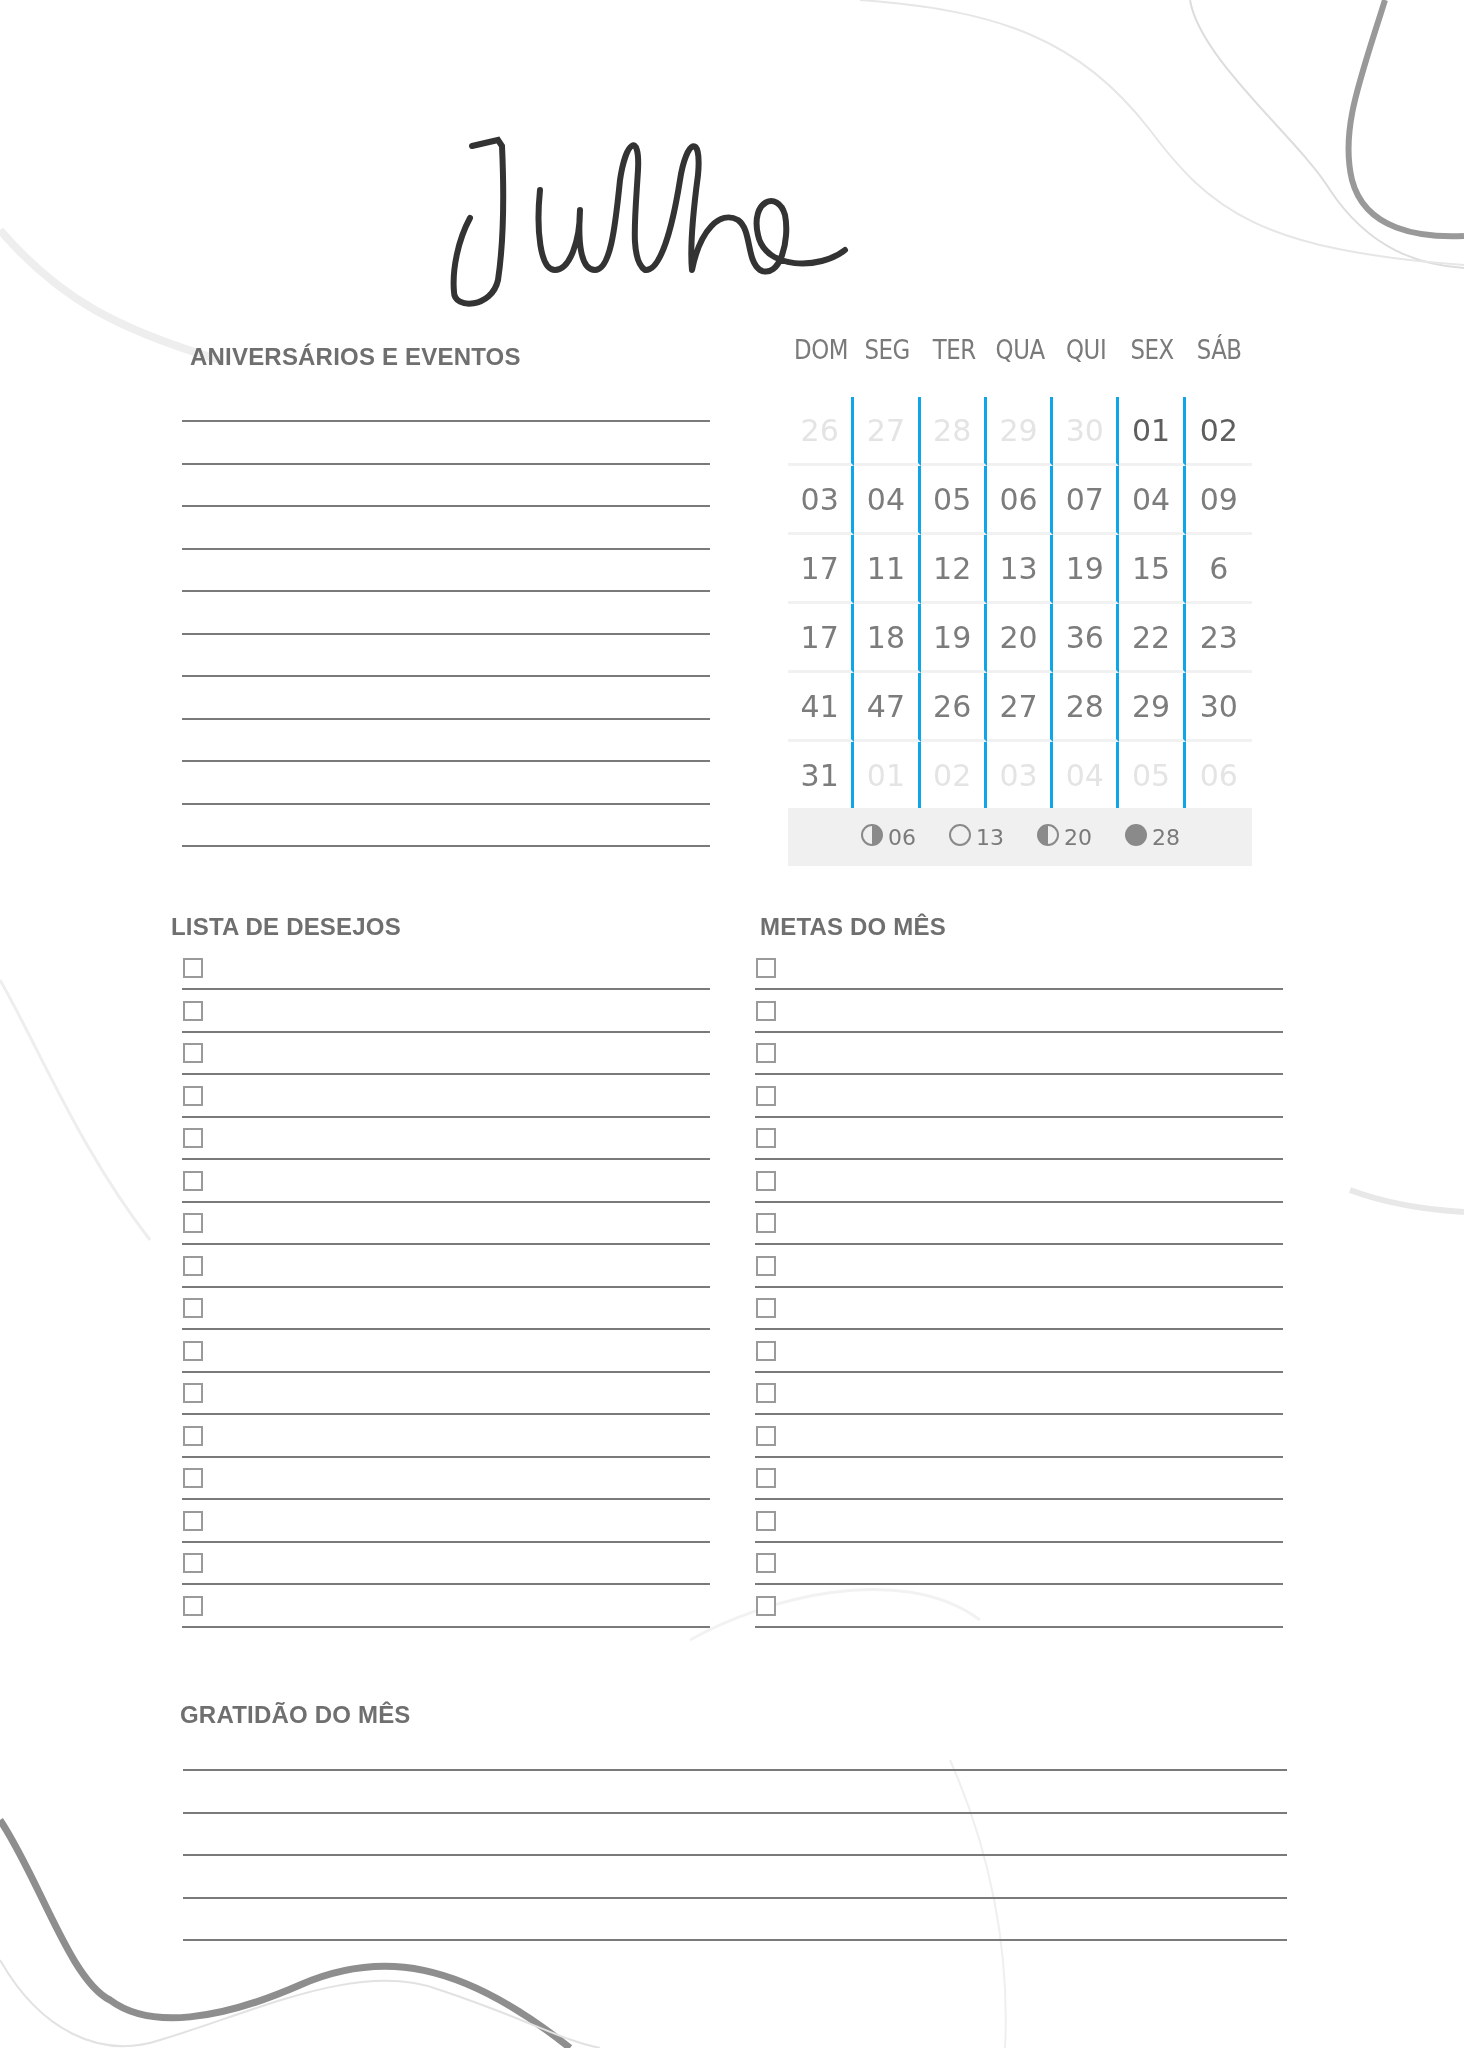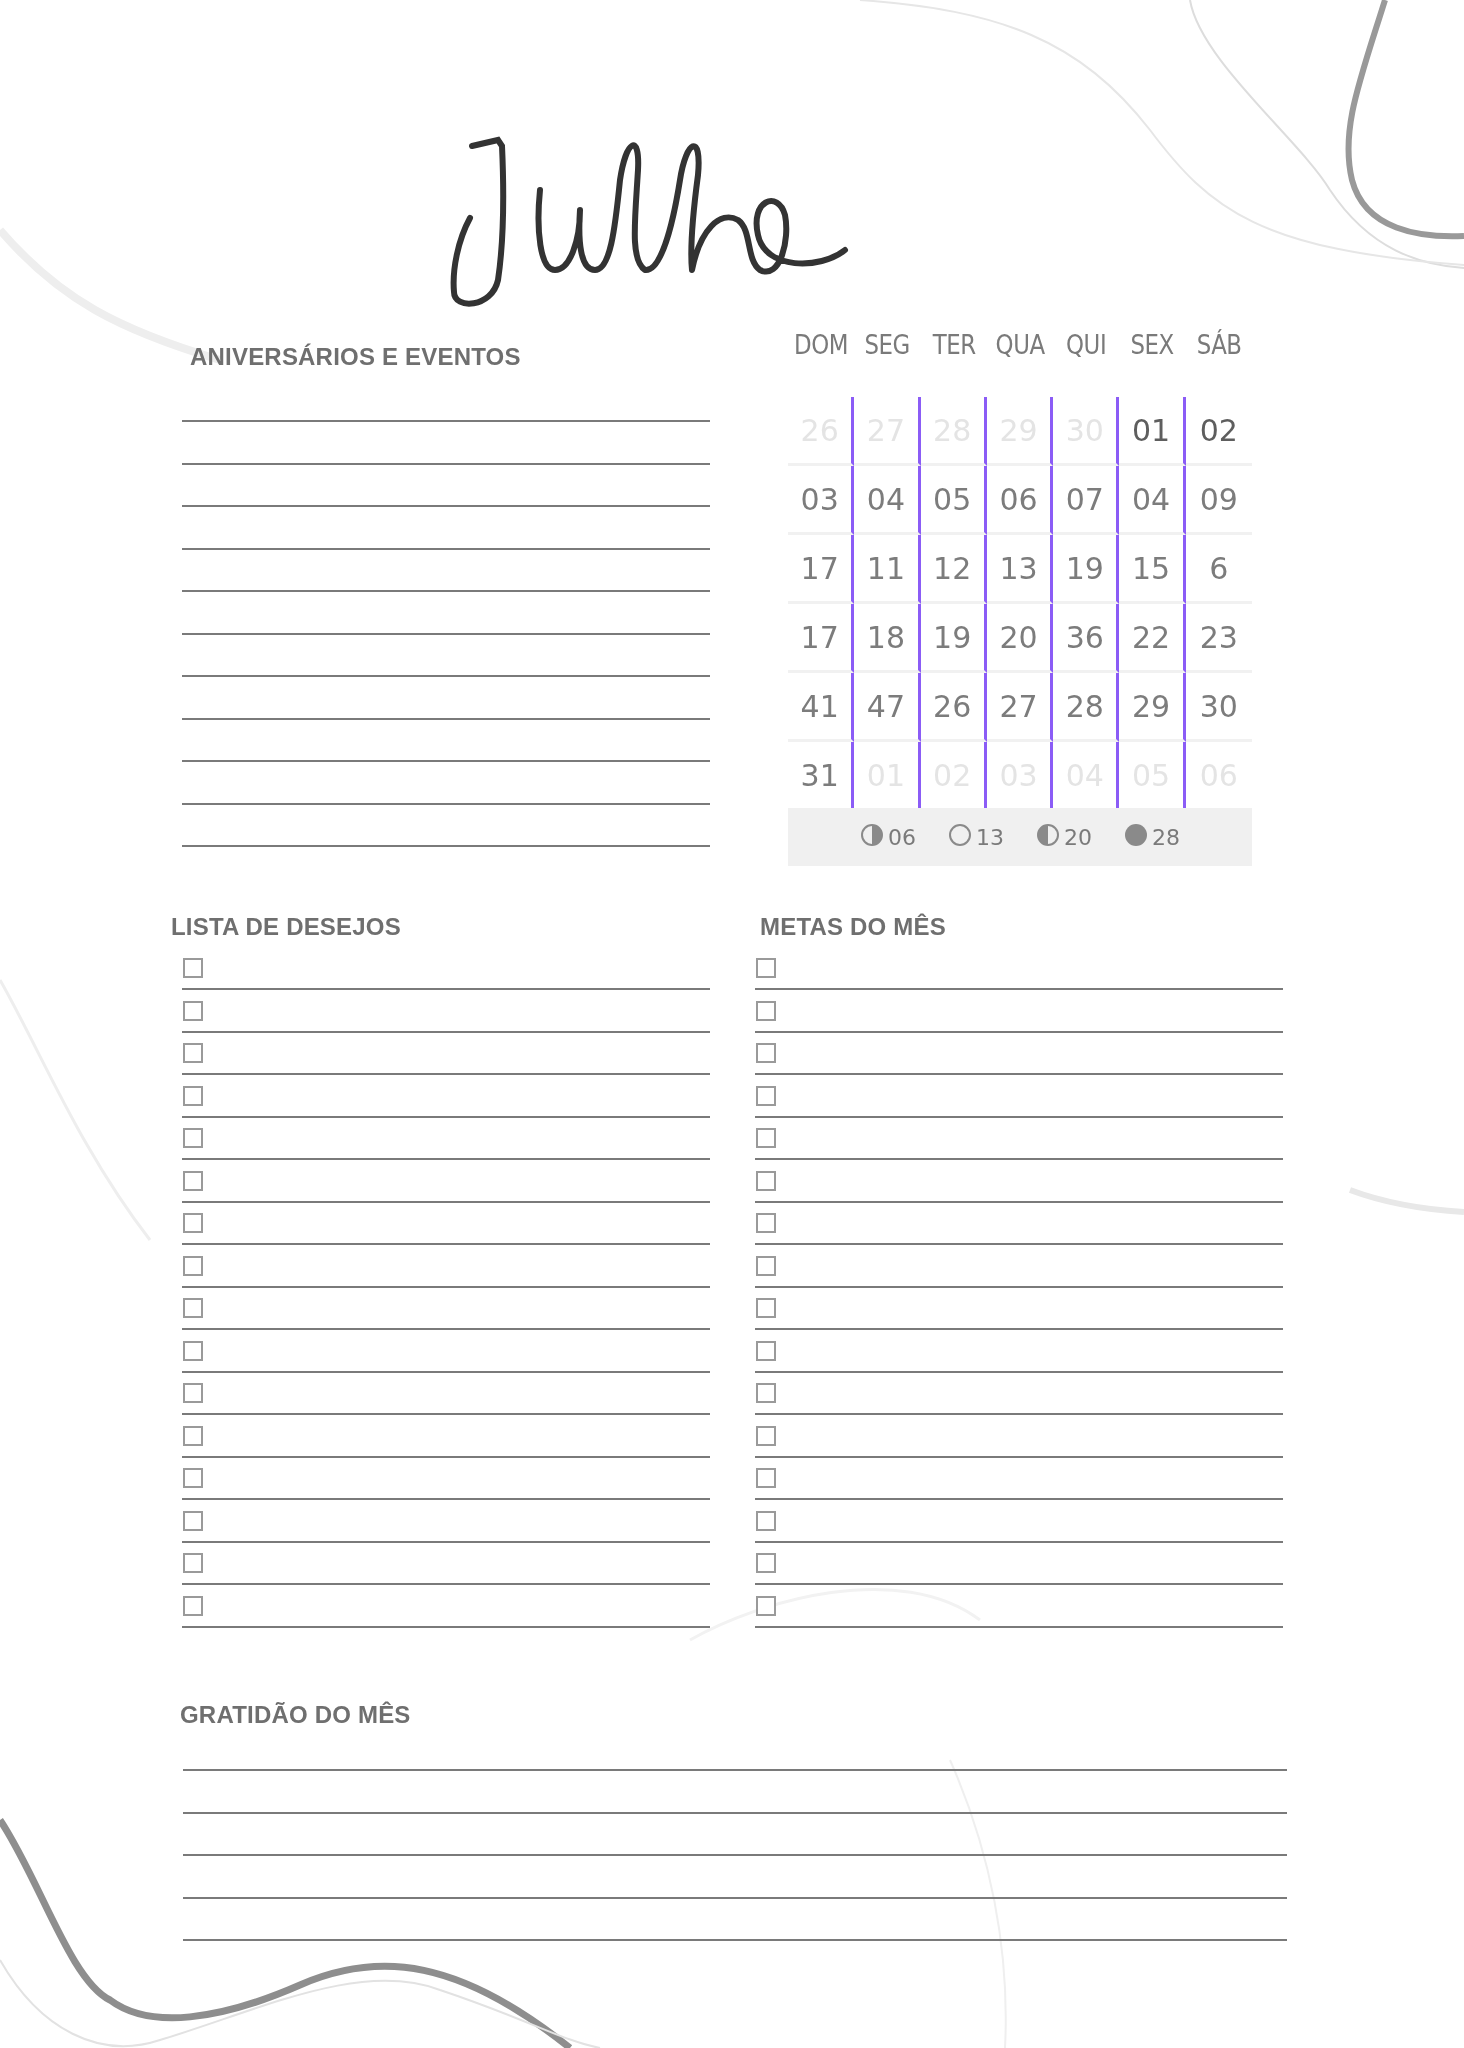--- a/index.html
+++ b/index.html
@@ -3,25 +3,25 @@
 <meta charset="utf-8">
 <style>
   html, body { margin:0; padding:0; }
   body { width:1464px; height:2048px; background:#ffffff; position:relative; overflow:hidden;
          font-family:"Liberation Sans", sans-serif; color:#6e6e6e; }
   .deco { position:absolute; left:0; top:0; width:1464px; height:2048px; pointer-events:none; }
   .title { position:absolute; left:440px; top:120px; width:620px; height:190px; }
   .heading { position:absolute; font-weight:bold; font-size:24px; color:#6f6f6f; letter-spacing:0.2px; }
   .line { position:absolute; height:0; border-top:2px solid #7a7a7a; }
   .cal { position:absolute; left:788px; top:330px; width:464px; }
-  .cal-head { display:flex; height:40px; }
+  .cal-head { display:flex; height:40px; align-items:center; }
   .cal-head span { flex:1; text-align:center; font-size:26px; color:#7a7a7a; font-family:"DejaVu Sans", sans-serif; font-weight:normal; letter-spacing:-0.5px; transform:scaleX(0.88); }
   .cal-grid { margin-top:27px; display:grid; grid-template-columns:repeat(7,1fr); }
   .cal-cell { height:66px; display:flex; align-items:center; justify-content:center; font-size:30px;
-              border-right:3px solid #8b5cf6; border-bottom:3px solid #f1f1f1; color:#7c7c7c;
+              border-right:3px solid #0ea5e9; border-bottom:3px solid #f1f1f1; color:#7c7c7c;
               font-family:"DejaVu Sans", sans-serif; }
   .cal-cell:nth-child(7n) { border-right:none; }
   .cal-cell.row-last { border-bottom:none; }
   .cal-cell.muted { color:#e4e4e4; }
   .cal-cell.dark { color:#5e5e5e; }
   .moon-bar { height:58px; background:#f0f0f0; display:flex; justify-content:center; align-items:center; gap:32px; }
   .moon { display:flex; align-items:center; gap:4px; font-size:22px; color:#7a7a7a; font-family:"DejaVu Sans", sans-serif; }
   .moon svg { width:24px; height:24px; }
   .check { position:absolute; width:20px; height:20px; border:2px solid #9a9a9a; box-sizing:border-box; background:#fff; }
 </style>

